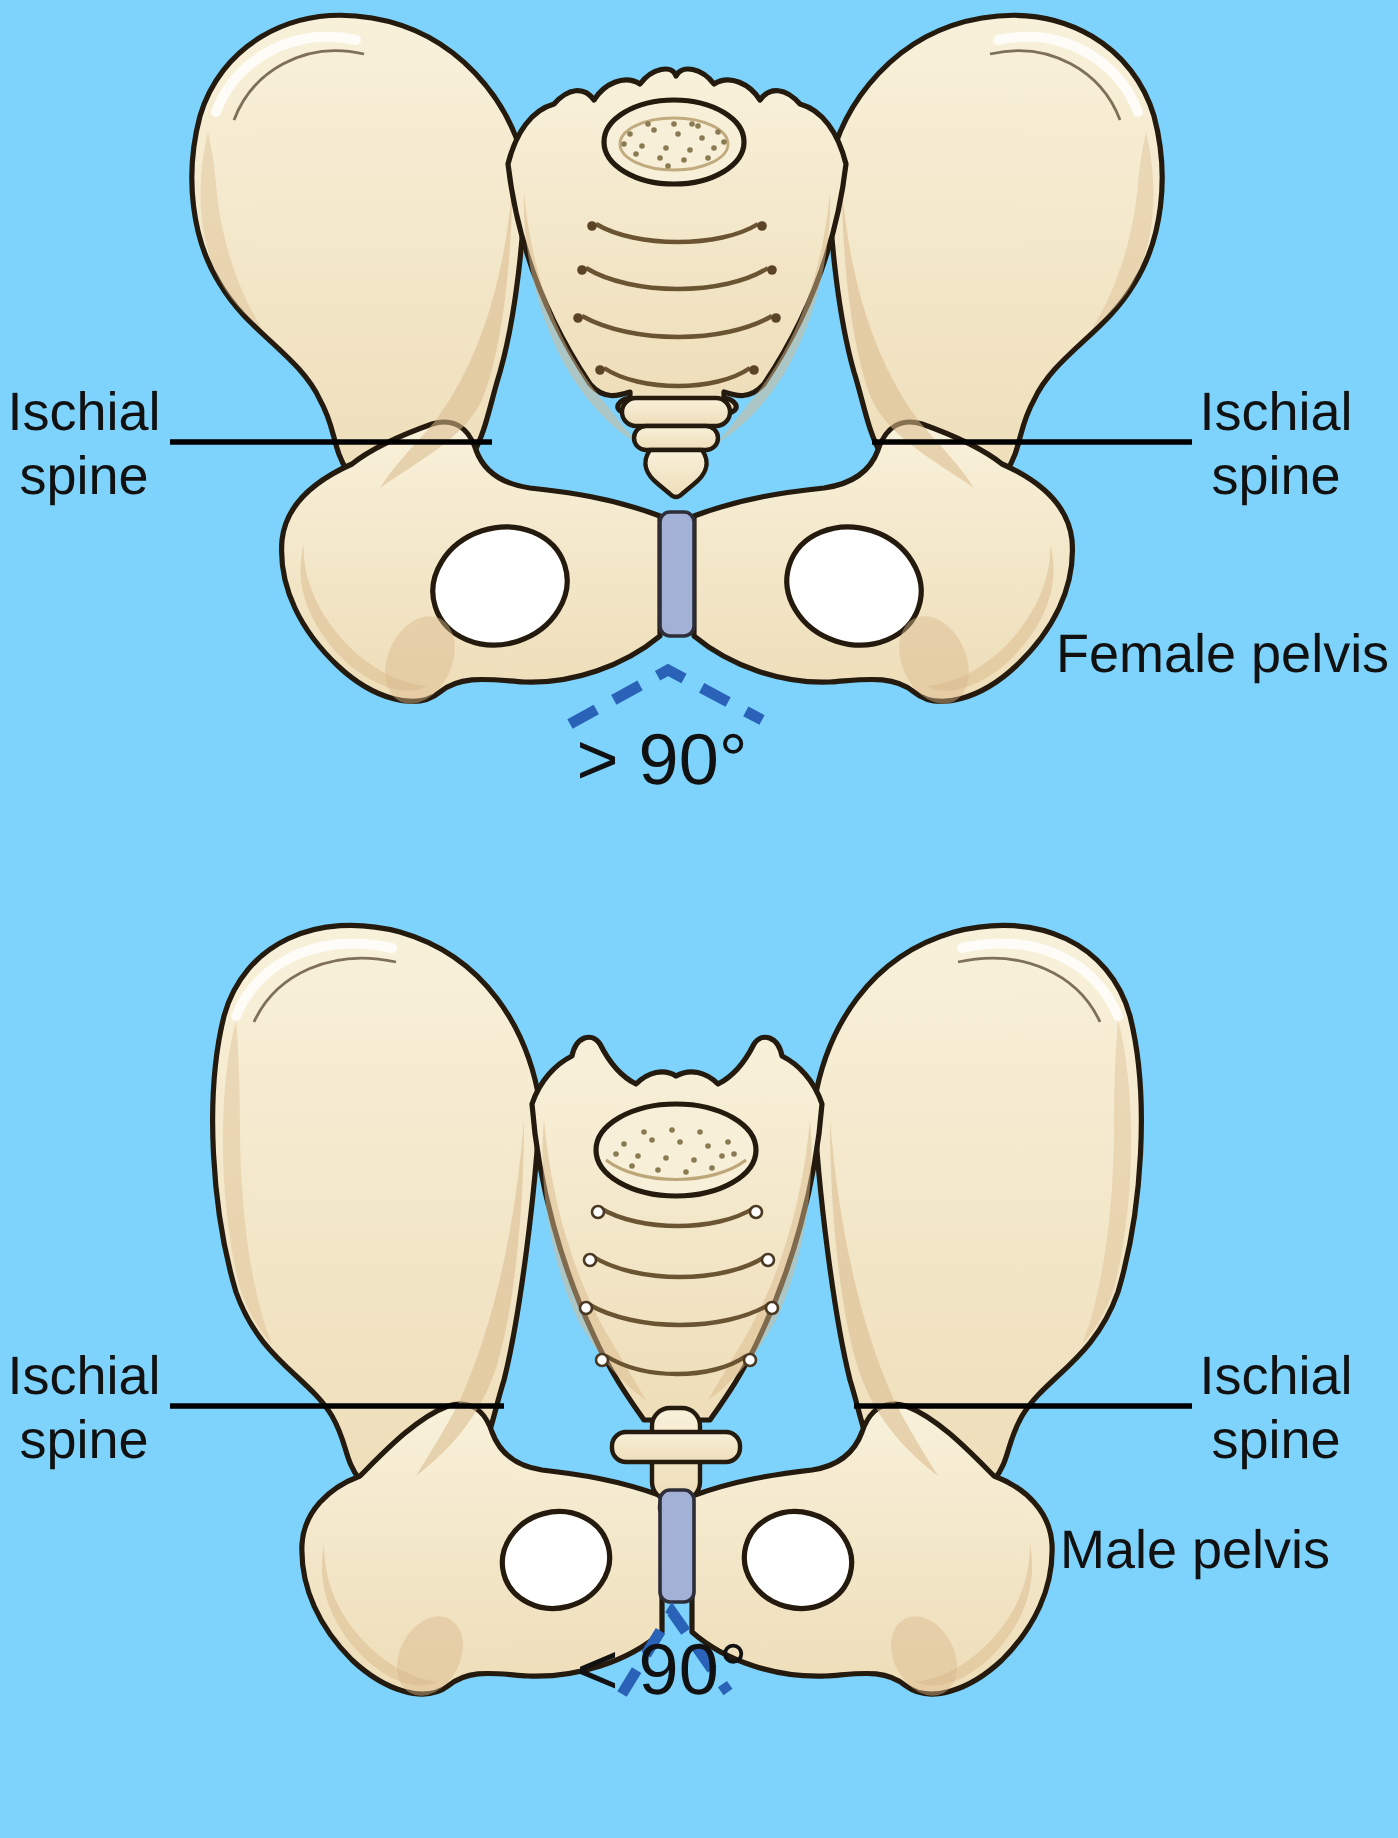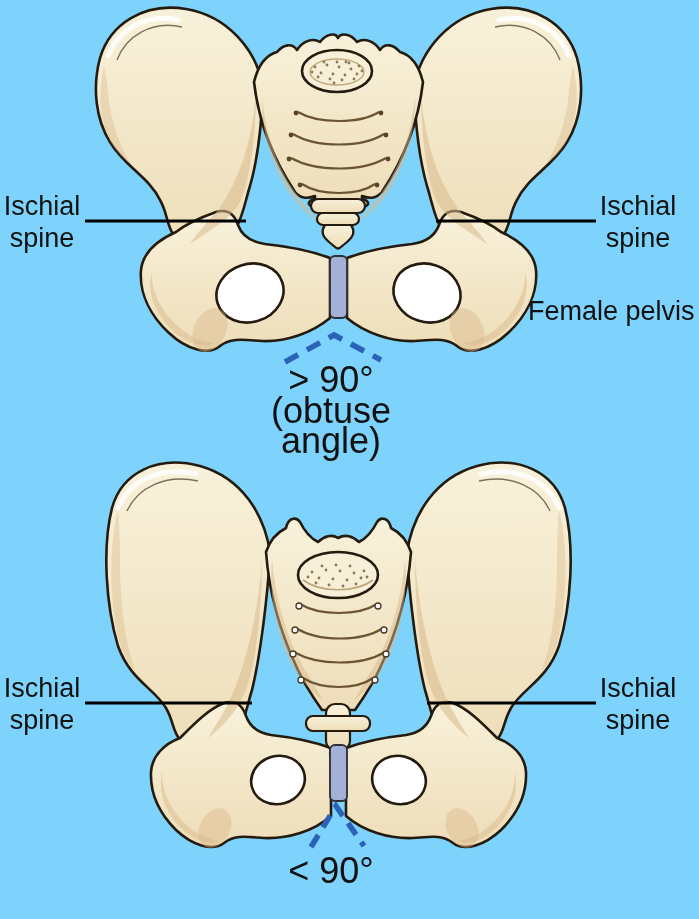--- a/index.html
+++ b/index.html
@@ -237,29 +237,29 @@
 </svg>
 
 <div class="lbl two" style="left:0px;top:190px;width:84px;">
   <span>Ischial</span>
   <span>spine</span>
 </div>
 <div class="lbl two" style="left:596px;top:190px;width:84px;">
   <span>Ischial</span>
   <span>spine</span>
 </div>
-<div class="caption" style="left:528px;top:296px;">Female pelvis</div>
+<div class="caption" style="left:528px;top:312px;">Female pelvis</div>
 
 <div class="angle-block" style="top:365px;">&gt; 90°</div>
-<div class="angle-block" style="top:396px;">(obtuse angle)</div>
 
 <div class="lbl two" style="left:0px;top:672px;width:84px;">
   <span>Ischial</span>
   <span>spine</span>
 </div>
 <div class="lbl two" style="left:596px;top:672px;width:84px;">
   <span>Ischial</span>
   <span>spine</span>
 </div>
-
-<div class="angle-block" style="top:856px;">&lt; 90°</div>
+<div class="caption" style="left:530px;top:760px;">Male pelvis</div>
+
+<div class="angle-block" style="top:820px;">&lt; 90°</div>
 
 </div>
 
 </body></html>

